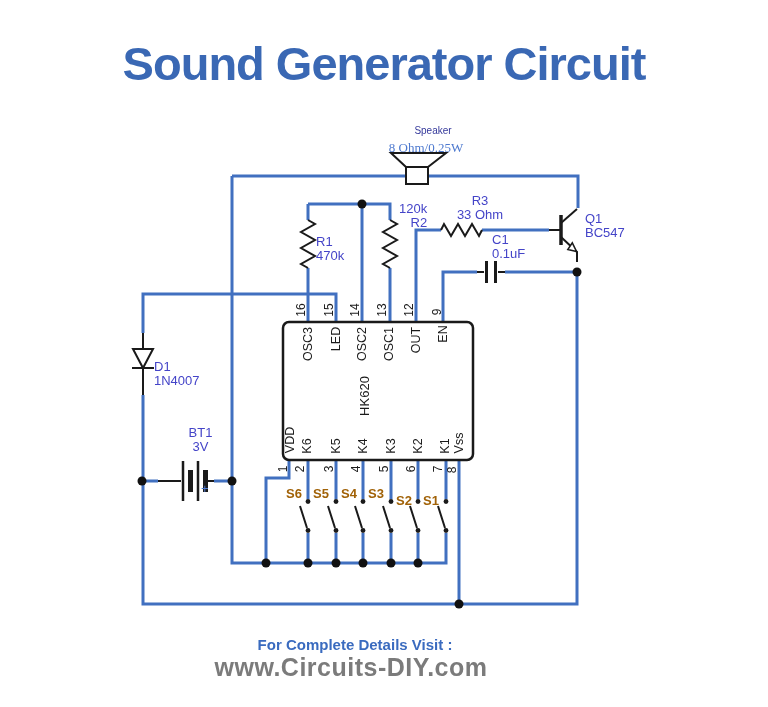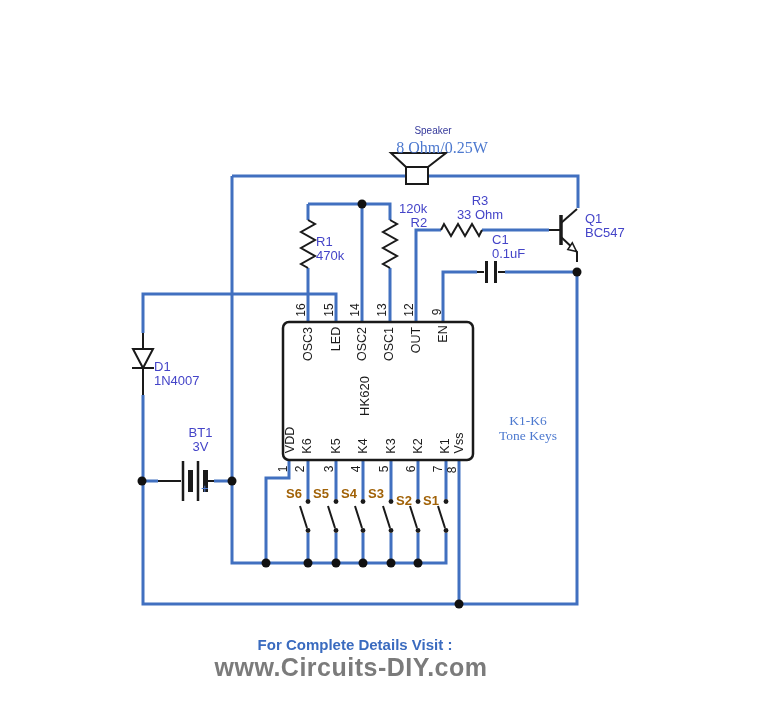--- a/index.html
+++ b/index.html
@@ -94,23 +94,24 @@
       <circle cx="266" cy="563" r="4.5"></circle>
         <circle cx="308" cy="563" r="4.5"></circle>
       <circle cx="336" cy="563" r="4.5"></circle>
         <circle cx="363" cy="563" r="4.5"></circle>
       <circle cx="391" cy="563" r="4.5"></circle>
         <circle cx="418" cy="563" r="4.5"></circle>
       <circle cx="459" cy="604" r="4.5"></circle>
     </g>
   </svg>
 
+  <div class="abs title">Sound Generator Circuit</div>
 
   <div class="abs spk ctr" style="left:393px;top:125px;width:80px;">Speaker</div>
-  <div class="abs serifblue ctr" style="left:392px;top:140px;width:100px;font-size:16px;">8 Ohm/0.25W</div>
+  <div class="abs serifblue ctr" style="left:376px;top:140px;width:100px;font-size:13px;">8 Ohm/0.25W</div>
 
   <div class="abs lbl" style="left:316px;top:235px;">
     <div>R1</div>
     <div>470k</div>
   </div>
   <div class="abs lbl" style="left:399px;top:202px;text-align:right;">
     <div>120k</div>
     <div>R2</div>
   </div>
   <div class="abs lbl ctr" style="left:450px;top:194px;width:60px;">
@@ -128,24 +129,20 @@
   <div class="abs lbl" style="left:154px;top:346px;margin-top:14px;">
     <div>D1</div>
     <div>1N4007</div>
   </div>
   <div class="abs lbl ctr" style="left:178px;top:426px;width:45px;">
     <div>BT1</div>
     <div>3V</div>
   </div>
   <div class="abs plus" style="left:201px;top:481px;">+</div>
 
-  <div class="abs serifblue ctr" style="left:488px;top:413px;width:80px;">
-    <div>K1-K6</div>
-    <div>Tone Keys</div>
-  </div>
 
   <div class="abs slbl" style="left:286px;top:486px;">S6</div>
   <div class="abs slbl" style="left:313px;top:486px;">S5</div>
   <div class="abs slbl" style="left:341px;top:486px;">S4</div>
   <div class="abs slbl" style="left:368px;top:486px;">S3</div>
   <div class="abs slbl" style="left:396px;top:493px;">S2</div>
   <div class="abs slbl" style="left:423px;top:493px;">S1</div>
 
   <div class="vtext" style="left:364px;top:396px;font-size:13px;">HK620</div>
 

